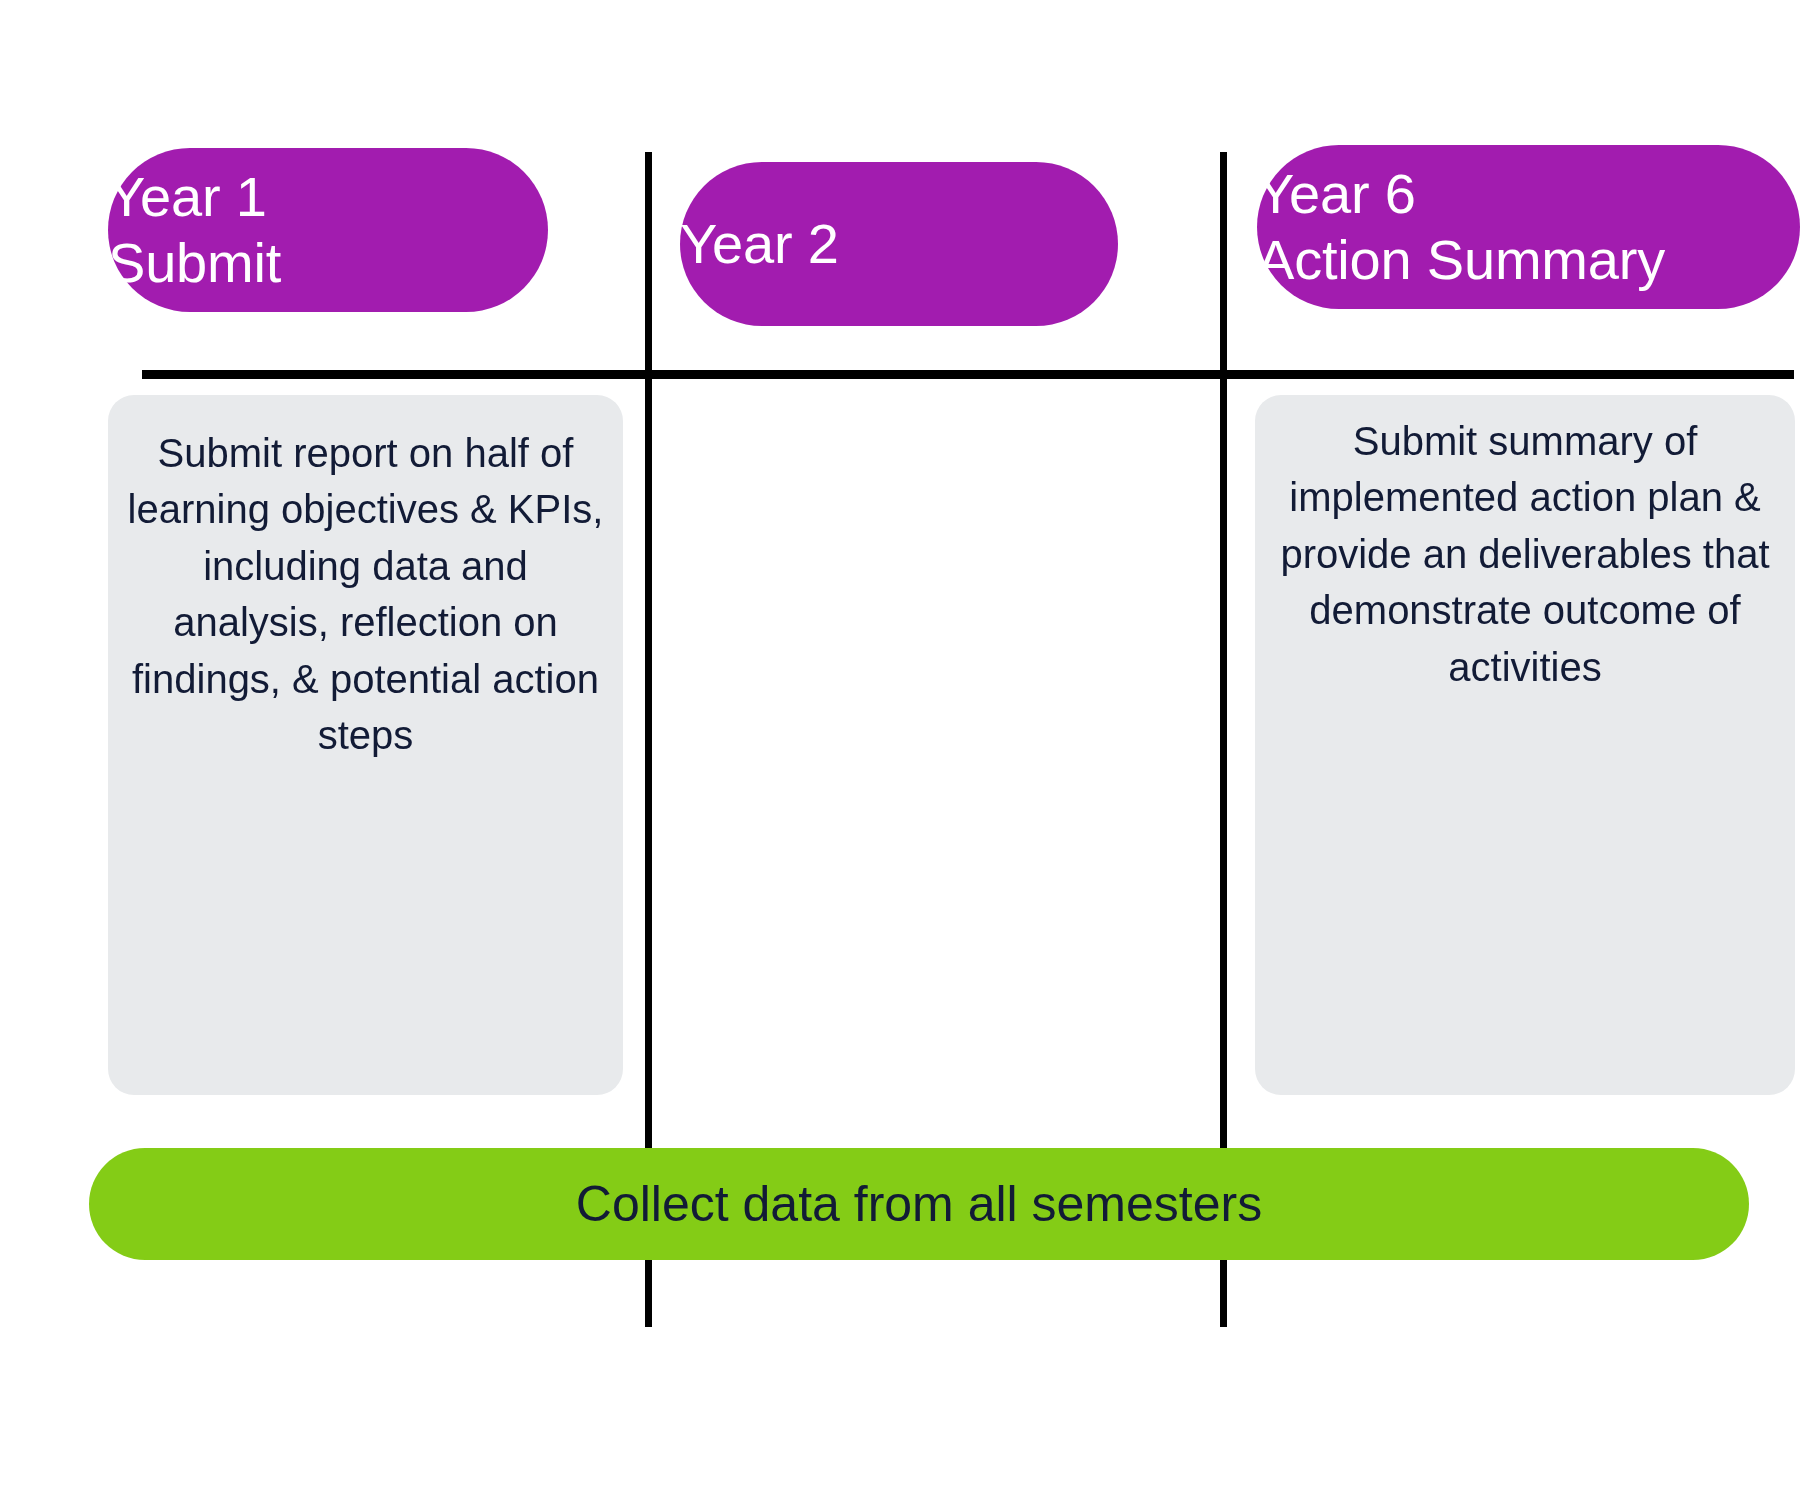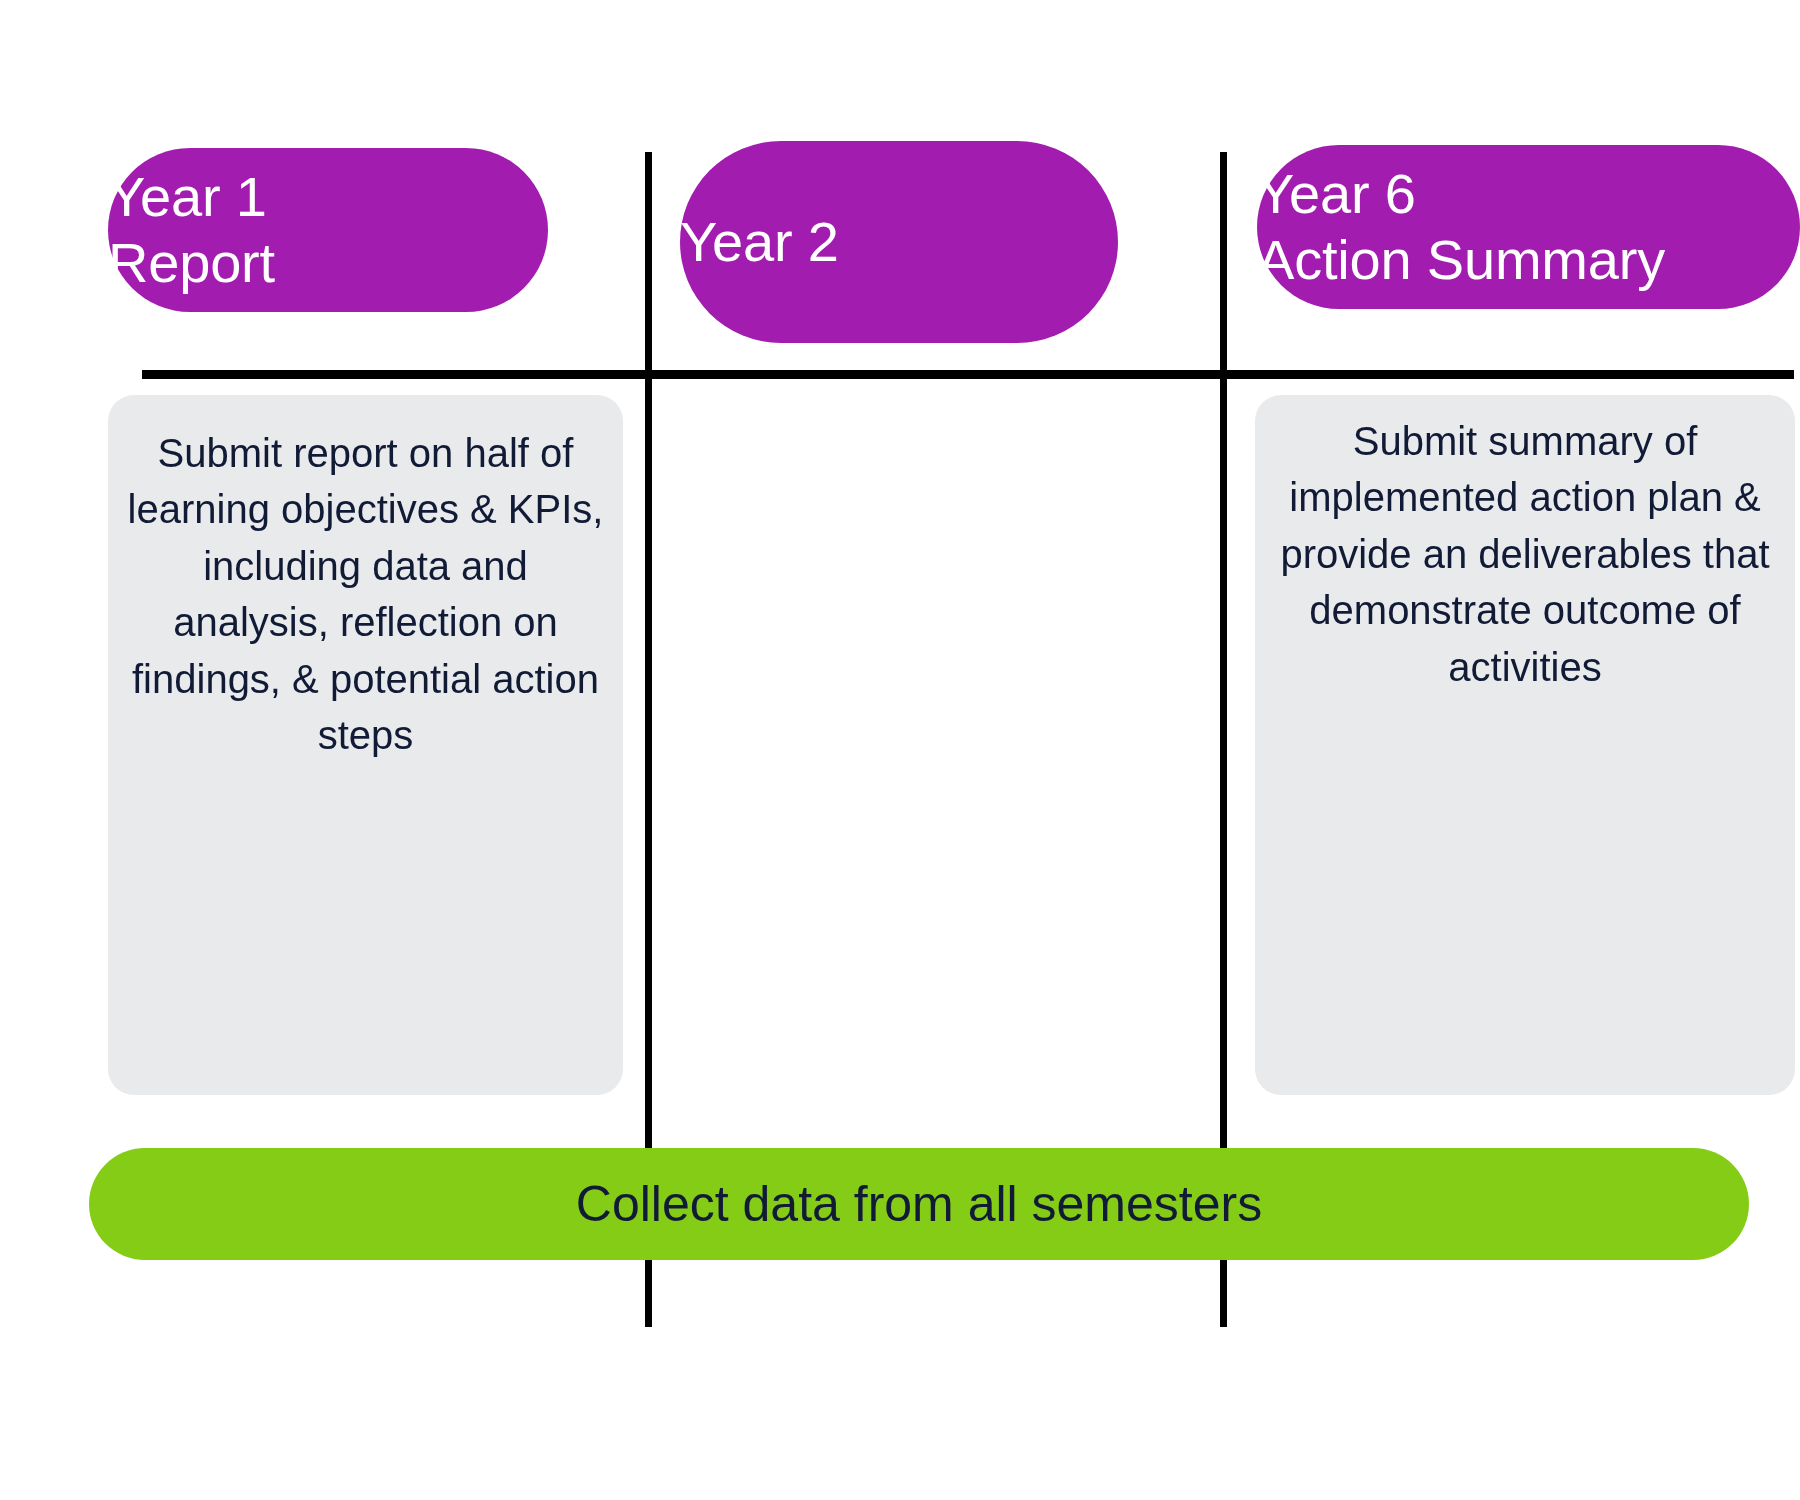--- a/index.html
+++ b/index.html
@@ -64,21 +64,21 @@
     letter-spacing: -0.2px;
   }
   .pill .pill-sub {
     font-size: 56px;
     font-weight: 400;
     line-height: 1.18;
     letter-spacing: -0.2px;
   }
 
   .pill1 { left: 108px;  top: 148px; width: 440px; height: 164px; }
-  .pill2 { left: 680px;  top: 141px; width: 438px; height: 202px; }
+  .pill2 { left: 680px;  top: 162px; width: 438px; height: 164px; }
   .pill3 { left: 1257px; top: 145px; width: 543px; height: 164px; }
 
   
   .card {
     position: absolute;
     background: #E8EAEC;
     border-radius: 26px;
     color: #121B36;
     box-sizing: border-box;
     text-align: center;
@@ -120,21 +120,21 @@
 
 <div id="stage">
 
   <div class="v-divider d1"></div>
   <div class="v-divider d2"></div>
 
   <div class="h-rule"></div>
 
   <div class="pill pill1">
     <span class="pill-year">Year 1</span>
-    <span class="pill-sub">Report</span>
+    <span class="pill-sub">Submit</span>
   </div>
   <div class="card card1">
     <span class="card-text">Submit report on half of learning objectives &amp; KPIs, including data and analysis, reflection on findings, &amp; potential action steps</span>
   </div>
 
   <div class="pill pill2">
     <span class="pill-year">Year 2</span>
   </div>
 
   <div class="pill pill3">

